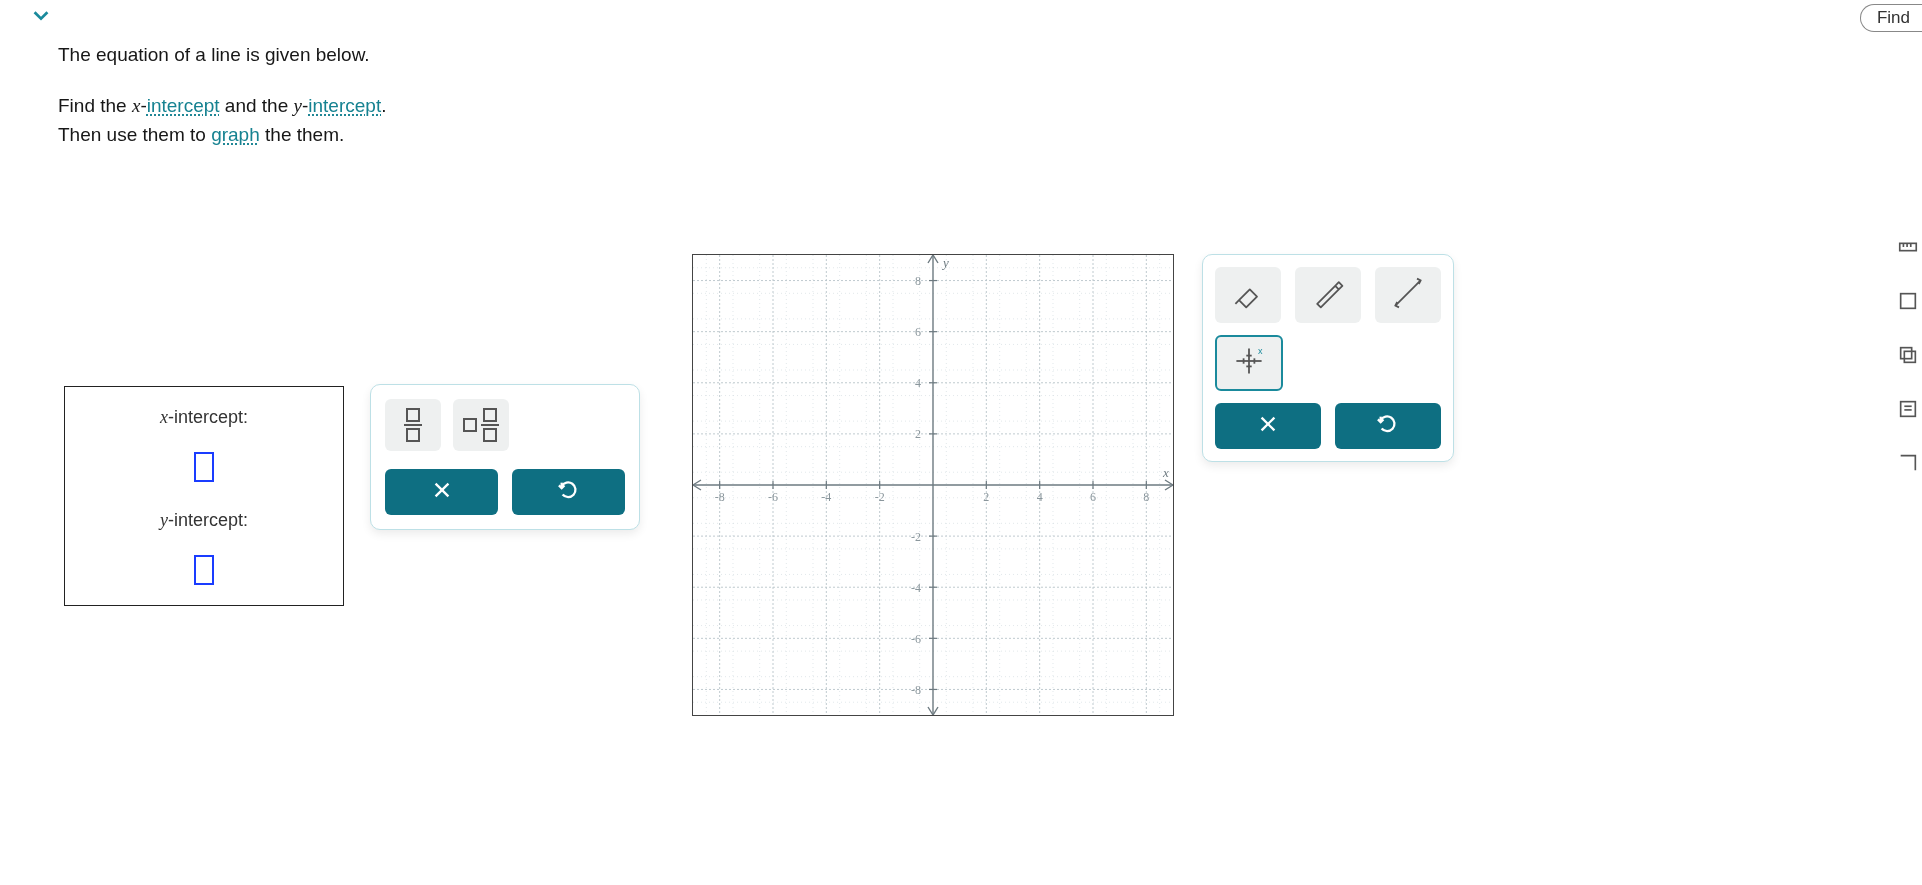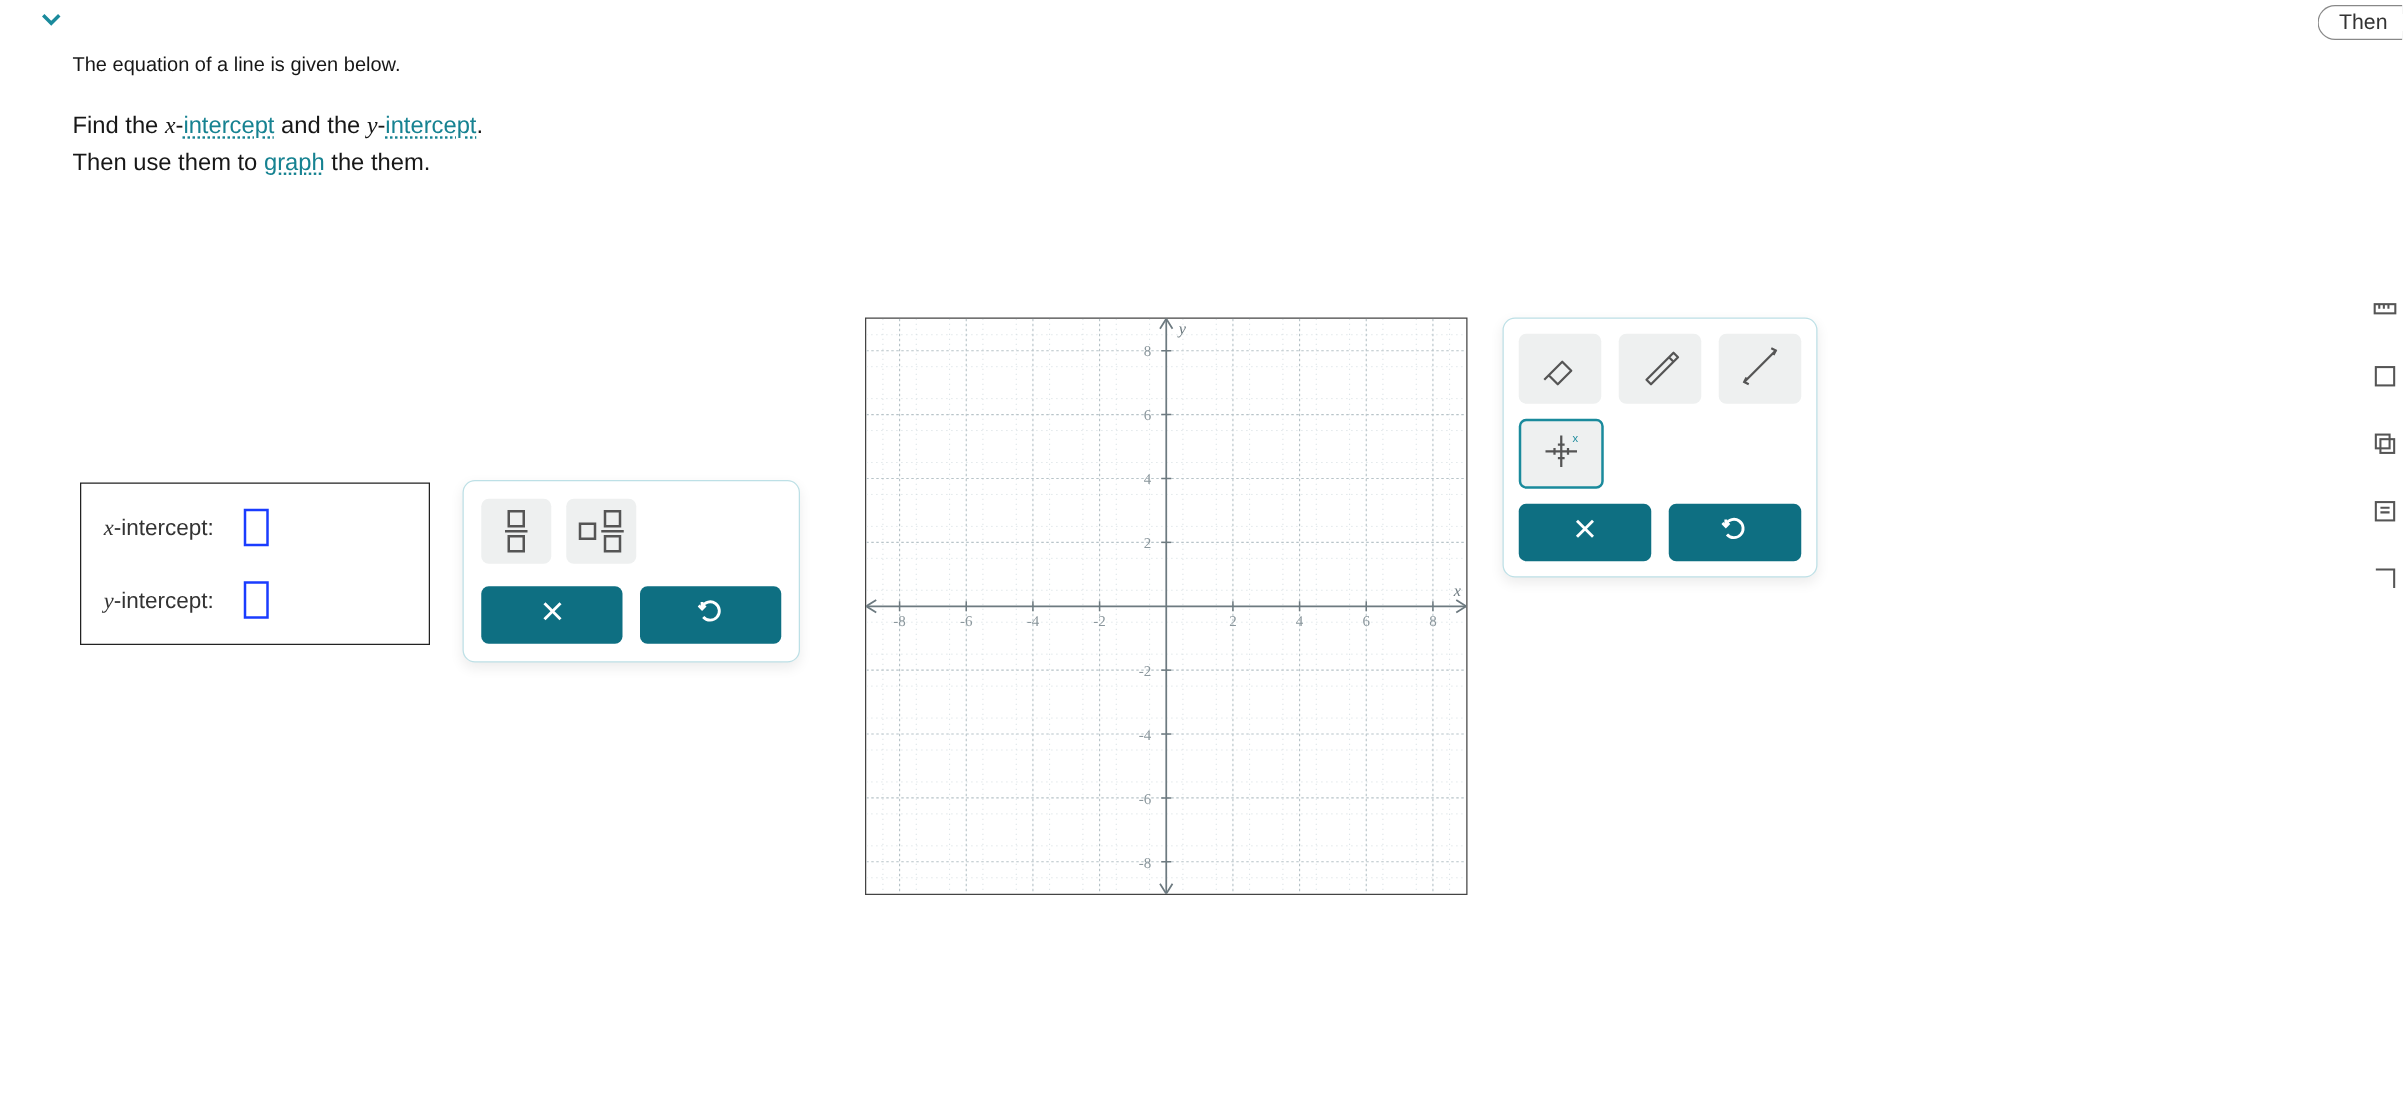--- a/index.html
+++ b/index.html
@@ -37,40 +37,41 @@
     border-right: none;
     border-top-right-radius: 0;
     border-bottom-right-radius: 0;
   }
   .question-area {
     position: absolute;
     top: 42px;
     left: 58px;
     width: 600px;
   }
-  .q-line { font-size: 16px; color: #171717; margin-bottom: 22px; line-height: 1.4; }
+  .q-line { font-size: 19px; color: #171717; margin-bottom: 22px; line-height: 1.4; }
   .eqn { font-family: "Times New Roman", serif; font-size: 22px; margin: 0 0 28px 40px; }
   .q-line2 { font-size: 19px; color: #171717; line-height: 1.55; margin-top: 16px; }
   .term-link { color: #168291; text-decoration: underline dotted; text-underline-offset: 3px; cursor: pointer; }
   .ital { font-style: italic; font-family: "Times New Roman", serif; }
 
   .intercept-box {
     position: absolute;
     top: 386px;
     left: 64px;
     width: 280px;
     border: 1.5px solid #222;
     padding: 20px 18px;
   }
   .intercept-row {
     display: flex;
     align-items: center;
     gap: 24px;
     margin-bottom: 28px;
     font-size: 18px;
+    flex-direction: column;
   }
   .intercept-row:last-child { margin-bottom: 0; margin-top: 12px; }
   .intercept-label .ital { font-style: italic; font-family:"Times New Roman",serif; }
   .input-slot {
     width: 20px; height: 30px;
     border: 2px solid #1a3cff;
     display: inline-block;
   }
 
   .math-panel {
@@ -162,21 +163,21 @@
 
 <div class="chevron-toggle">
   <span>
     <svg viewBox="0 0 24 24">
         <polyline points="5 9 12 16 19 9"></polyline>
       </svg>
   </span>
 </div>
 
 <div class="espa-pill">
-  <span>Then</span>
+  <span>Find</span>
 </div>
 
 <div class="question-area">
   <div class="q-line">The equation of a line is given below.</div>
   <div class="q-line2">
     <span>Find the </span><span class="ital">x</span>-<span class="term-link">intercept</span><span> and the </span><span class="ital">y</span>-<span class="term-link">intercept</span><span>.</span><br>
     <span>Then use them to </span><span class="term-link">graph</span><span> the them.</span>
   </div>
 </div>
 

